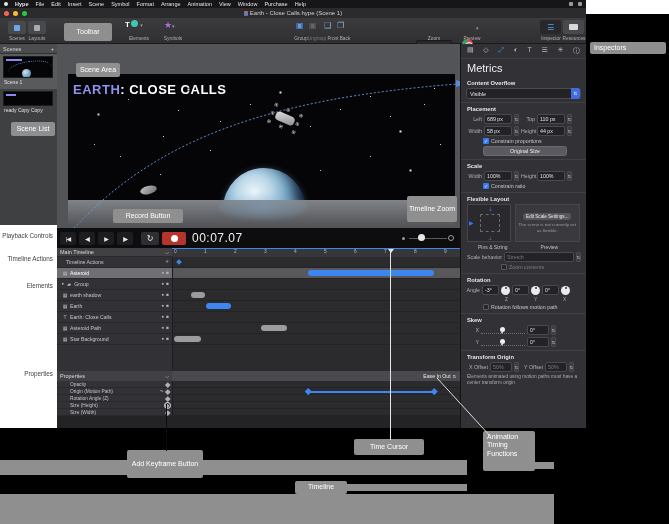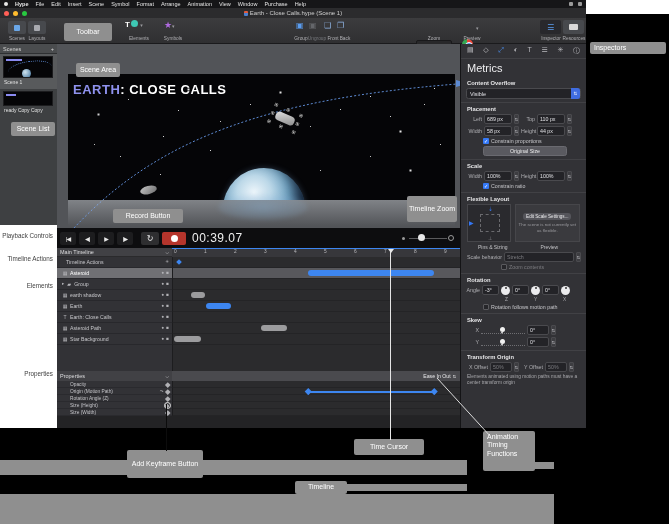--- a/index.html
+++ b/index.html
@@ -297,21 +297,21 @@
   <div class="abs timeline">
     <div class="playrow">
       <div class="pb">|◀</div>
       <div class="pb">◀|</div>
       <div class="pb">▶</div>
       <div class="pb">|▶</div>
       <div class="pb loop">↻</div>
       <div class="pb rec">
           <i></i>
         </div>
-      <span class="timetext">00:39.07</span>
+      <span class="timetext">00:07.07</span>
       <div class="zslider">
         <span class="zs-dot" style="left:0"></span>
           <span class="zs-track"></span>
           <span class="zs-thumb"></span>
           <span class="zs-big"></span>
       </div>
     </div>
     <div class="tl-head">
       <span>Main Timeline</span>
       <span style="font-size:4.5px">⌵</span>

